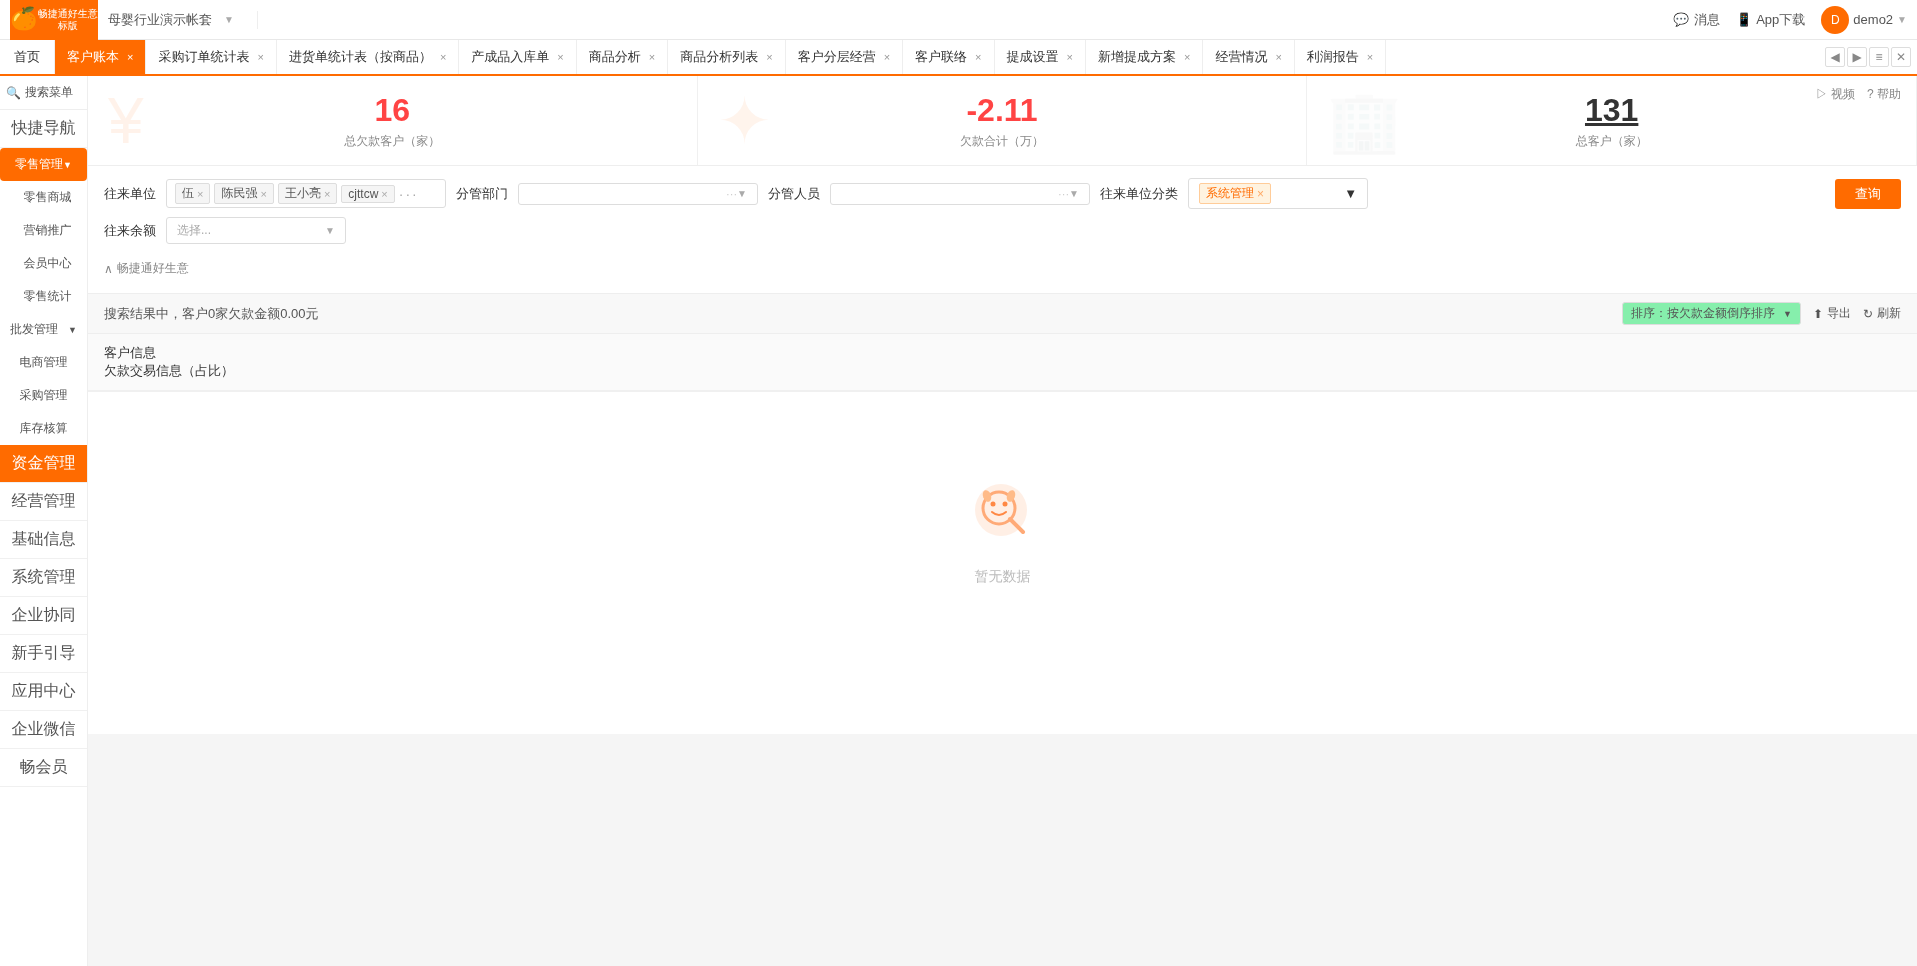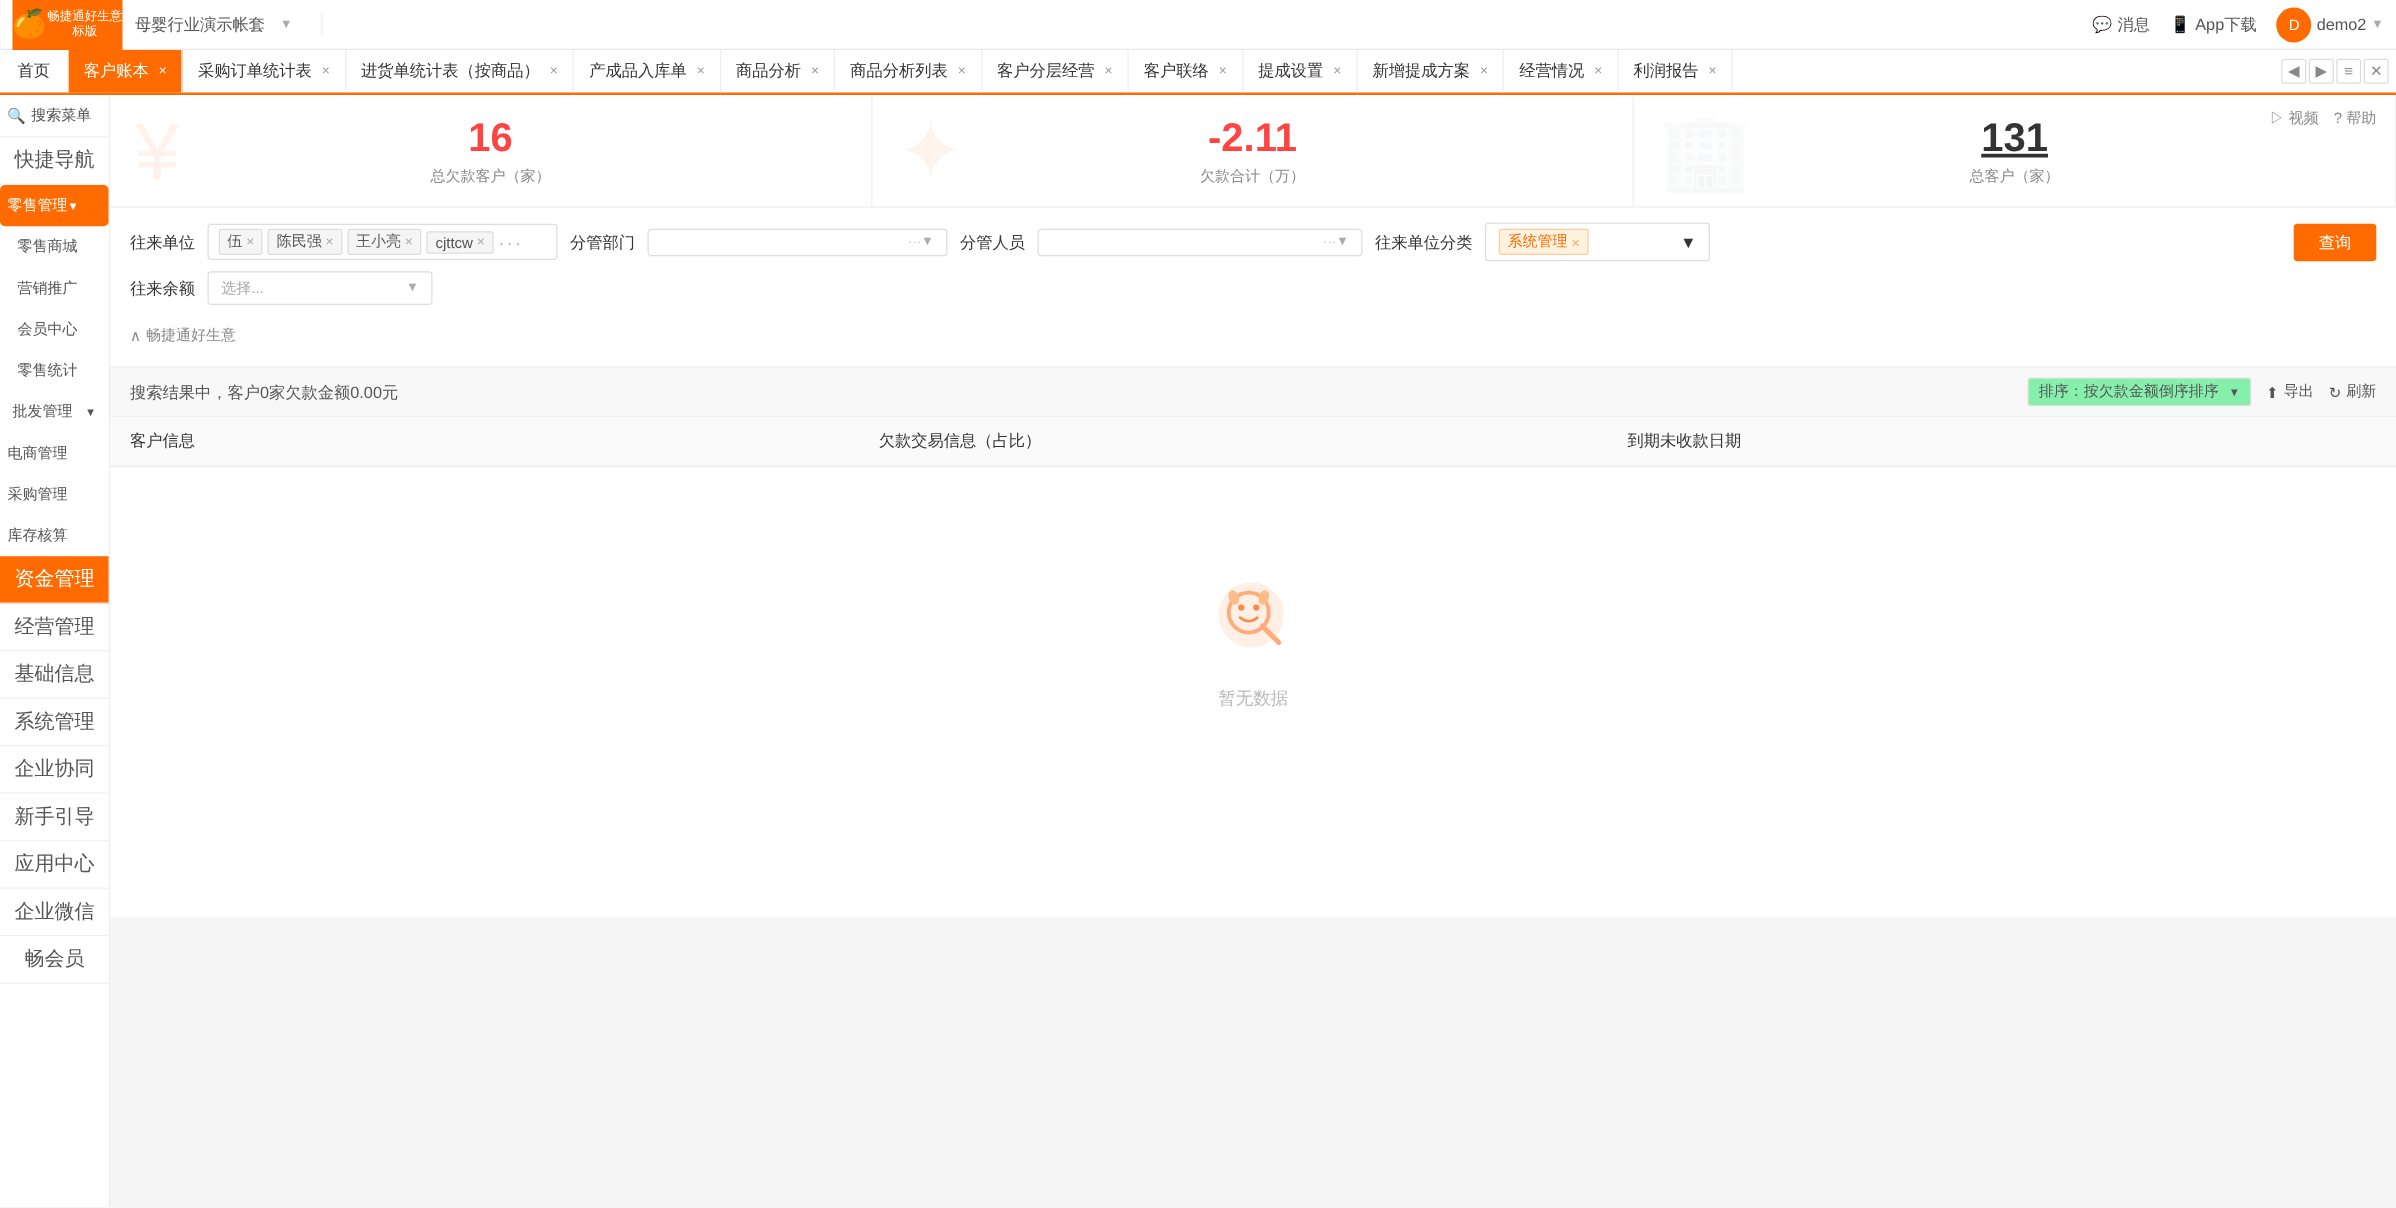--- a/index.html
+++ b/index.html
@@ -76,21 +76,21 @@
       flex-shrink: 0;
     }
     .sidebar-search {
       padding: 8px 6px; border-bottom: 1px solid #eee;
       display: flex; align-items: center; gap: 4px; cursor: pointer;
     }
     .sidebar-search span { font-size: 12px; color: #555; }
     .sidebar-item {
       padding: 8px 6px; text-align: center; cursor: pointer;
       font-size: 12px; color: #555; display: flex;
-      align-items: center; 
+      align-items: center; justify-content: center;
     }
     .sidebar-item.active { background: #ff6b00; color: #fff; border-radius: 4px; }
     .sidebar-section {
       font-size: 16px; padding: 8px 6px; cursor: pointer;
       color: #555; border-bottom: 1px solid #f0f0f0;
       text-align: center;
     }
     .sidebar-section.active-section { background: #ff6b00; color: #fff; }
 
     
@@ -190,21 +190,21 @@
       display: flex; align-items: center; gap: 4px;
       cursor: pointer; color: #555;
     }
 
     
     .table-container {
       background: #fff; min-height: 400px;
     }
     .table-header {
       display: flex; border-bottom: 2px solid #f0f0f0;
-      padding: 10px 16px; background: #fafafa;
+      padding: 10px 16px; background: #fafafa; flex-direction: column;
     }
     .th {
       font-size: 13px; color: #333; font-weight: 500;
     }
     .th-customer { flex: 2; }
     .th-debt { flex: 2; }
     .th-repay { flex: 2; }
     .th-date { flex: 2; }
 
     
@@ -505,21 +505,20 @@
           <span>↻</span>
           <span>刷新</span>
         </div>
       </div>
     </div>
 
     <div class="table-container">
       <div class="table-header">
         <div class="th th-customer">客户信息</div>
         <div class="th th-debt">欠款交易信息（占比）</div>
-        <div class="th th-date">到期未收款日期</div>
       </div>
 
       <div class="empty-state">
         <div class="empty-icon">
           <svg width="80" height="80" viewBox="0 0 80 80" fill="none" xmlns="http://www.w3.org/2000/svg">
 
             <ellipse cx="38" cy="38" rx="26" ry="26" fill="#ffe0cc" opacity="0.5"></ellipse>
             <circle cx="36" cy="36" r="16" stroke="#ffaa77" stroke-width="3" fill="none"></circle>
             <line x1="47" y1="47" x2="60" y2="60" stroke="#ffaa77" stroke-width="4" stroke-linecap="round"></line>
 

